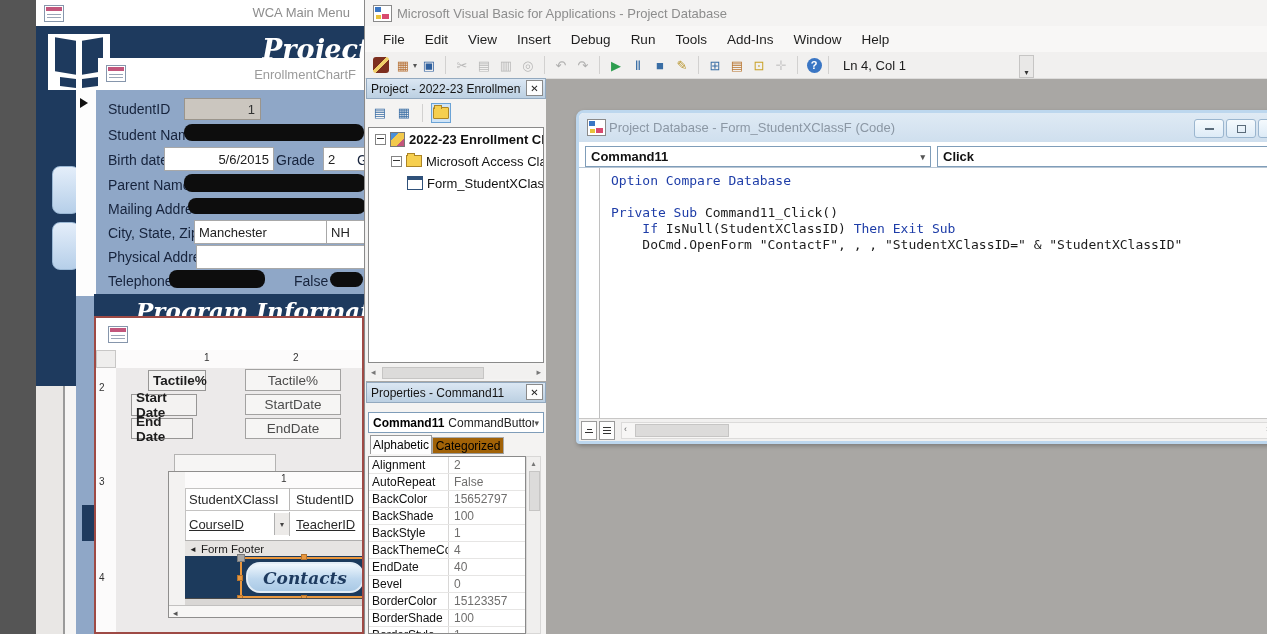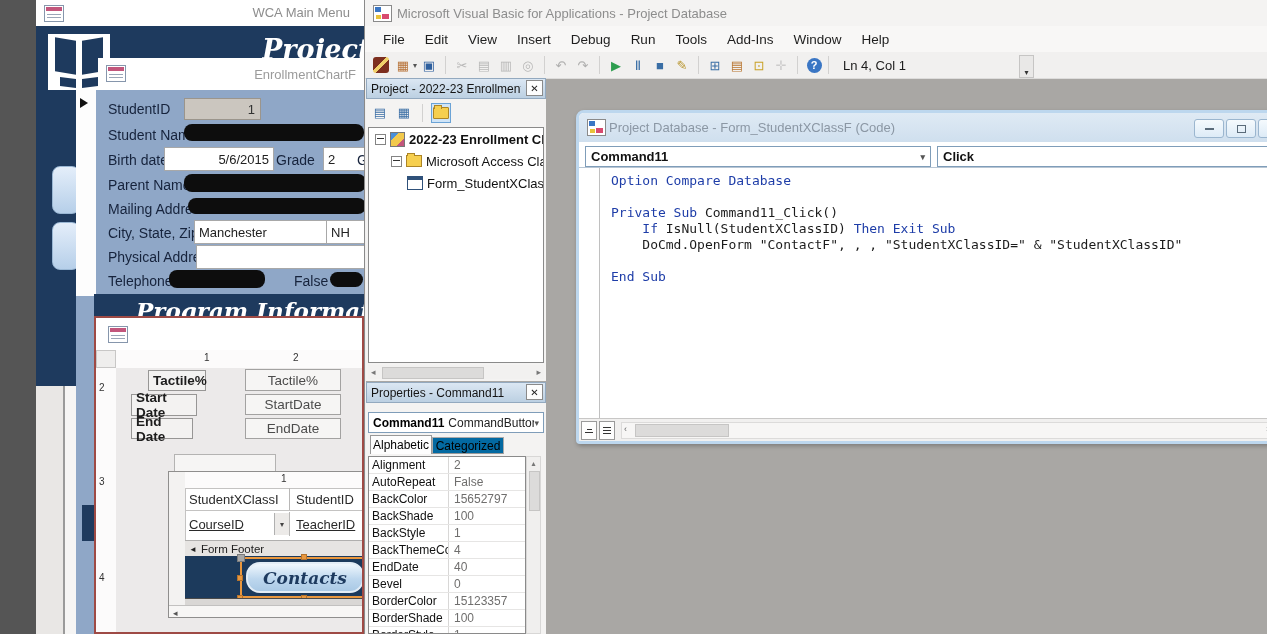--- a/index.html
+++ b/index.html
@@ -117,21 +117,21 @@
   .tree-form-icon:before{content:"";position:absolute;left:0;top:0;right:0;height:3px;background:#2f517a;}
   #pp-hscroll{position:absolute;left:2px;top:287px;width:176px;height:14px;background:#f2f1f0;display:flex;align-items:center;justify-content:space-between;font-size:9px;color:#777;padding:0 3px;box-sizing:border-box;}
   #pp-thumb{position:absolute;left:14px;top:2px;width:100px;height:10px;background:#dcdbda;border:1px solid #c6c5c4;}
 
   #props-panel{left:330px;top:382px;width:180px;height:252px;background:#f4f3f2;}
   #props-combo{position:absolute;left:2px;top:30px;width:176px;height:21px;background:#fff;border:1px solid #7f9db9;box-sizing:border-box;display:flex;align-items:center;font-size:12px;padding:0 4px;}
   #props-combo b{margin-right:4px;}
   #props-combo .cv2{color:#222;flex:1;}
   .tab{position:absolute;top:53px;height:19px;font-size:12px;display:flex;align-items:center;justify-content:center;box-sizing:border-box;}
   #tab-alpha{left:4px;width:62px;background:#fdfdfd;border:1px solid #999;border-bottom:none;z-index:2;}
-  #tab-cat{left:66px;width:72px;background:#0369a1;border:1px solid #aaa;border-bottom:1px solid #999;height:17px;top:55px;}
+  #tab-cat{left:66px;width:72px;background:#a16207;border:1px solid #aaa;border-bottom:1px solid #999;height:17px;top:55px;}
   #prop-grid{position:absolute;left:2px;top:74px;width:158px;height:178px;background:#fff;border:1px solid #8a8a8a;box-sizing:border-box;overflow:hidden;}
   .prop-row{display:flex;height:16px;border-bottom:1px solid #e6e5e4;font-size:12px;align-items:center;justify-content:space-between;}
   .pn{width:76px;padding-left:3px;border-right:1px solid #d8d7d6;color:#111;white-space:nowrap;overflow:hidden;flex:none;align-self:stretch;display:flex;align-items:center;}
   .pv{flex:1;padding-left:5px;color:#6f6e6d;white-space:nowrap;overflow:hidden;}
   #props-vscroll{position:absolute;left:160px;top:74px;width:15px;height:178px;background:#f0efee;border:1px solid #d8d7d6;box-sizing:border-box;font-size:8px;color:#777;text-align:center;}
   #props-vthumb{position:absolute;left:2px;top:14px;width:9px;height:38px;background:#dcdbda;border:1px solid #c6c5c4;}
 
   
   #code-window{left:540px;top:110px;width:718px;height:334px;background:#fff;border:3px solid #bdd7ee;border-radius:8px 8px 4px 4px;box-sizing:border-box;overflow:hidden;box-shadow:1px 2px 4px rgba(0,0,0,.25);}
   #cw-titlebar{position:absolute;left:0;top:0;width:712px;height:29px;background:linear-gradient(#dfeaf4,#cfdfee);}
@@ -494,21 +494,20 @@
     </div>
     <div id="code-area">
       <div id="code-margin"></div>
       <div id="code-text">
           <div class="code-line"><span class="seg-k">Option Compare Database</span></div>
           <div class="code-line">&nbsp;</div>
           <div class="code-line"><span class="seg-k">Private Sub </span><span class="seg-t">Command11_Click()</span></div>
           <div class="code-line"><span class="seg-t">    </span><span class="seg-k">If </span><span class="seg-t">IsNull(StudentXClassID) </span><span class="seg-k">Then Exit Sub</span></div>
           <div class="code-line"><span class="seg-t">    DoCmd.OpenForm "ContactF", , , "StudentXClassID=" &amp; "StudentXClassID"</span></div>
           <div class="code-line">&nbsp;</div>
-          <div class="code-line"><span class="seg-k">End Sub</span></div>
         </div>
     </div>
     <div id="cw-vscroll">
       <span style="display:block;margin-top:2px;">▴</span>
       <span id="cw-vthumb"></span>
       <span style="position:absolute;left:3px;bottom:2px;">▾</span>
     </div>
     <div id="cw-bottombar">
       <span class="view-btn">
           <i style="width:5px;"></i>

